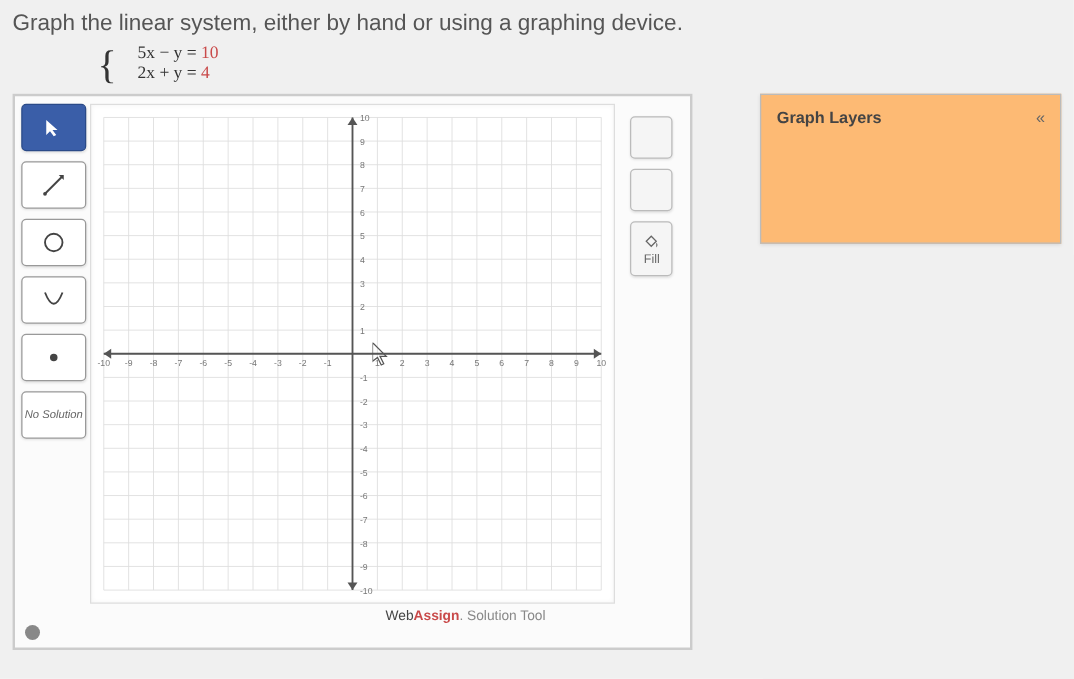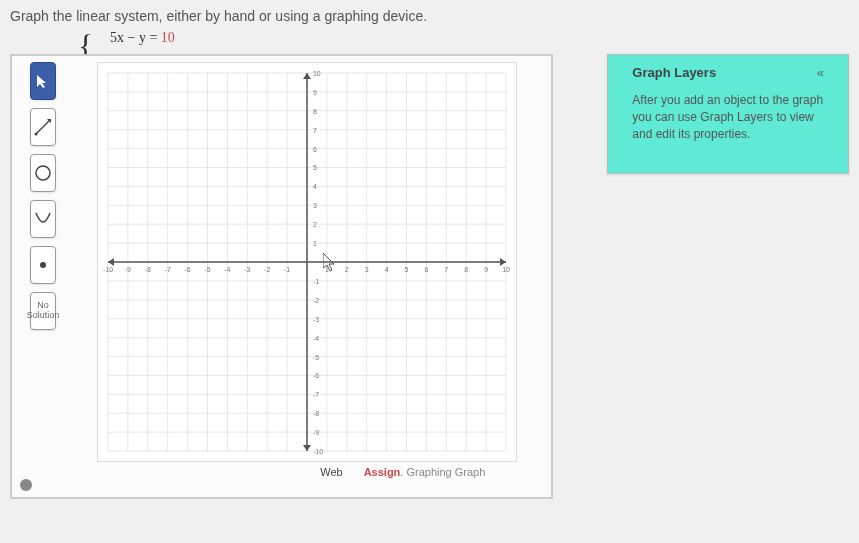--- a/index.html
+++ b/index.html
@@ -1,54 +1,57 @@
 <!DOCTYPE html>
 <html><head>
   <meta charset="utf-8">
   <style>
     * { margin: 0; padding: 0; box-sizing: border-box; }
     body { font-family: Arial, sans-serif; font-size: 13px; color: #555; background: #f0f0f0; width: 859px; height: 543px; padding: 8px 10px; }
-    .question { color: #555; font-size: 14px; margin-bottom: 6px; }
+    .question { color: #555; font-size: 18px; margin-bottom: 6px; }
     .equations { margin-left: 80px; margin-bottom: 8px; position: relative; }
     .brace { position: absolute; left: -12px; top: -2px; font-size: 32px; color: #333; font-family: serif; }
     .eq-row { font-family: serif; font-size: 14px; color: #333; margin-left: 20px; }
     .eq-row .rhs { color: #c94a4a; }
     .main-container { display: flex; gap: 10px; }
     .graph-box { border: 2px solid #ccc; background: #fbfbfb; width: 580px; height: 445px; display: flex; padding: 6px; position: relative; }
     .toolbar { width: 50px; display: flex; flex-direction: column; gap: 8px; align-items: center; }
-    .tool-btn { width: 26px; height: 38px; border: 1px solid #999; border-radius: 4px; background: #fff; display: flex; align-items: center; justify-content: center; font-size: 16px; color: #444; cursor: pointer; box-shadow: 0 1px 2px rgba(0,0,0,0.1); }
+    .tool-btn { width: 52px; height: 38px; border: 1px solid #999; border-radius: 4px; background: #fff; display: flex; align-items: center; justify-content: center; font-size: 16px; color: #444; cursor: pointer; box-shadow: 0 1px 2px rgba(0,0,0,0.1); font-style: italic; }
     .tool-btn.active { background: #3a5ea8; color: #fff; border-color: #2a4a88; }
     .tool-btn.text { font-size: 9px; text-align: center; line-height: 1.1; color: #666; }
     .graph-area { flex: 1; display: flex; flex-direction: column; }
     .grid-wrap { position: relative; width: 420px; height: 400px; margin: 0 auto; background: #fff; border: 1px solid #ddd; box-shadow: inset 0 0 4px rgba(0,0,0,0.05); }
     .grid-svg { width: 100%; height: 100%; }
     .right-tools { width: 50px; display: flex; flex-direction: column; gap: 8px; align-items: center; padding-top: 10px; }
     .side-btn { width: 34px; height: 34px; border: 1px solid #bbb; border-radius: 4px; background: #f5f5f5; display: flex; flex-direction: column; align-items: center; justify-content: center; font-size: 9px; color: #666; box-shadow: 0 1px 2px rgba(0,0,0,0.1); }
     .side-btn.fill { height: 44px; }
     .fill-label { font-size: 10px; margin-top: 2px; }
     .footer { text-align: right; font-size: 11px; color: #888; padding: 4px 60px 0 0; }
-    .footer b { color: #c94a4a; font-weight: bold; padding-left: 21px; }
+    .footer b { color: #c94a4a; font-weight: bold; }
     .footer .wa { color: #444; font-weight: normal; }
-    .layers-panel { width: 255px; border: 1px solid #bbb; background: #5eead4; padding: 10px 24px; height: 120px; box-shadow: 0 1px 3px rgba(0,0,0,0.1); margin-left: 44px; }
+    .layers-panel { width: 255px; border: 1px solid #bbb; background: #fdba74; padding: 10px 12px; height: 120px; box-shadow: 0 1px 3px rgba(0,0,0,0.1); margin-left: 44px; }
     .layers-header { display: flex; justify-content: space-between; align-items: center; margin-bottom: 12px; }
     .layers-title { font-weight: bold; color: #444; font-size: 13px; }
     .collapse-arrow { color: #666; font-size: 13px; cursor: pointer; }
     .layers-body { font-size: 12px; color: #555; line-height: 1.4; }
     .logo { position: absolute; bottom: 6px; left: 8px; font-size: 10px; color: #999; display: flex; align-items: center; gap: 3px; }
     .logo-icon { width: 12px; height: 12px; border-radius: 50%; background: #888; }
     .cursor-arrow { position: absolute; left: 225px; top: 190px; pointer-events: none; }
   </style>
 </head>
 <body>
 
 <div class="question">Graph the linear system, either by hand or using a graphing device.</div>
 <div class="equations">
   <span class="brace">{</span>
   <div class="eq-row">
     <span>5x − y = </span><span class="rhs">10</span>
+  </div>
+  <div class="eq-row">
+    <span>2x + y = </span><span class="rhs">4</span>
   </div>
 </div>
 
 <div class="main-container">
   <div class="graph-box">
     <div class="toolbar">
       <div class="tool-btn active">
         <svg width="16" height="16" viewBox="0 0 16 16">
             <path d="M2 2 L2 14 L5 11 L8 15 L10 14 L7 10 L11 10 Z" fill="#fff"></path>
           </svg>
@@ -168,30 +171,40 @@
             <text x="216" y="70" font-size="7" fill="#777" text-anchor="start">7</text>
             <text x="216" y="51" font-size="7" fill="#777" text-anchor="start">8</text>
             <text x="216" y="32" font-size="7" fill="#777" text-anchor="start">9</text>
             <text x="216" y="13" font-size="7" fill="#777" text-anchor="start">10</text>
           </svg>
         <svg class="cursor-arrow" width="16" height="20" viewBox="0 0 16 20">
             <path d="M0 0 L0 15 L4 12 L7 18 L9 17 L6 11 L11 11 Z" fill="none" stroke="#555" stroke-width="1"></path>
           </svg>
       </div>
       <div class="footer">
-        <span class="wa">Web</span><b>Assign</b><span>. Graphing Graph</span>
-      </div>
-    </div>
-
+        <span class="wa">Web</span><b>Assign</b><span>. Solution Tool</span>
+      </div>
+    </div>
+
+    <div class="right-tools">
+      <div class="side-btn"></div>
+      <div class="side-btn"></div>
+      <div class="side-btn fill">
+        <svg width="14" height="14" viewBox="0 0 14 14">
+            <path d="M3 7 L7 3 L11 7 L7 11 Z" fill="none" stroke="#666" stroke-width="1"></path>
+            <path d="M11 8 Q13 10 11 12" fill="#666"></path>
+          </svg>
+        <span class="fill-label">Fill</span>
+      </div>
+    </div>
 
     <div class="logo">
       <div class="logo-icon"></div>
     </div>
   </div>
 
   <div class="layers-panel">
     <div class="layers-header">
       <span class="layers-title">Graph Layers</span>
       <span class="collapse-arrow">«</span>
     </div>
-    <div class="layers-body">After you add an object to the graph you can use Graph Layers to view and edit its properties.</div>
   </div>
 </div>
 
 </body></html>

